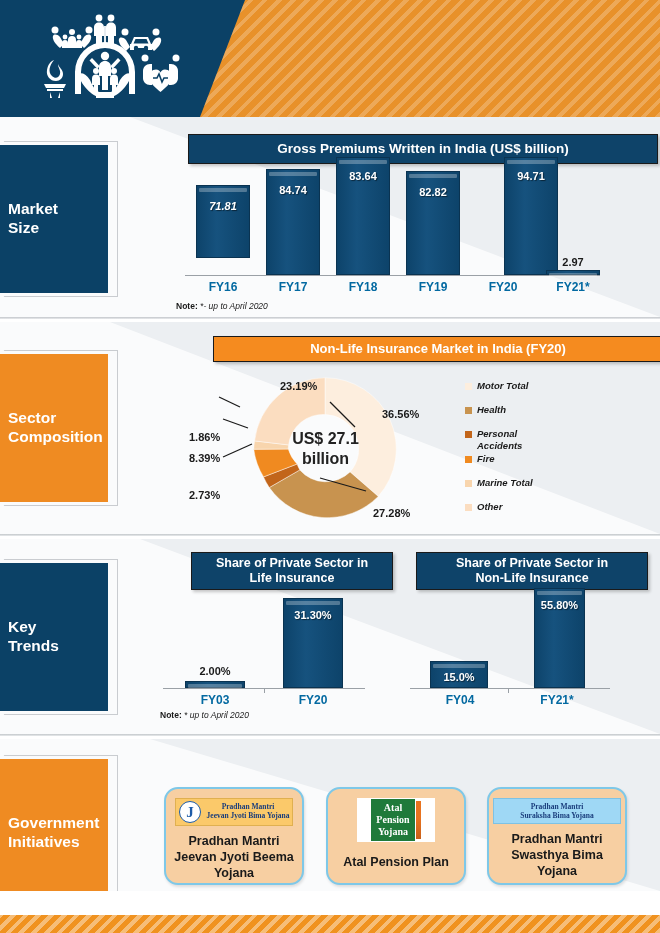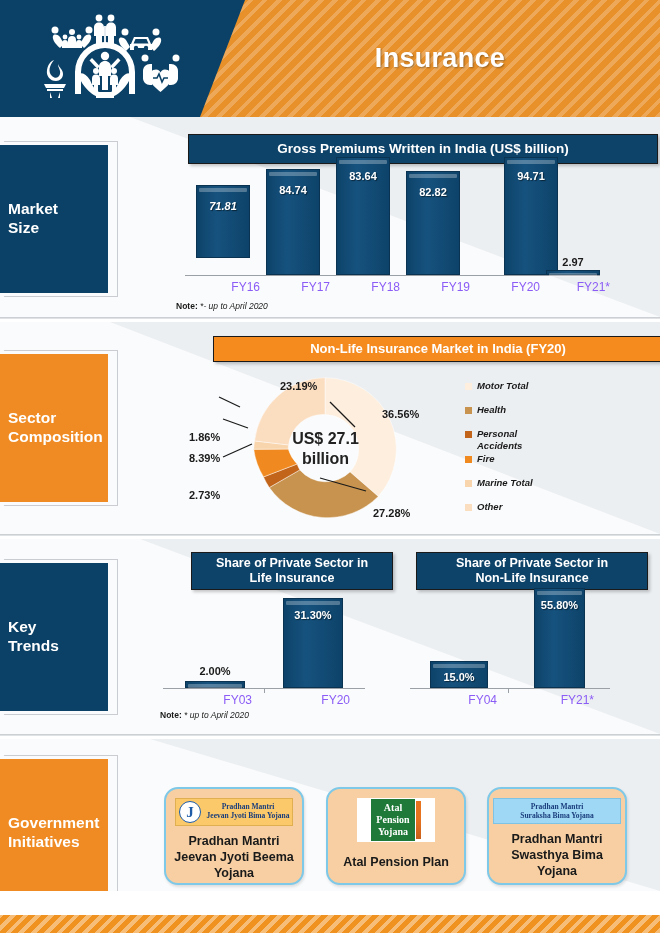--- a/index.html
+++ b/index.html
@@ -138,22 +138,22 @@
   .axis-line {
     position: absolute;
     border-top: 1.5px solid #9aa0a6;
   }
   .tick {
     position: absolute;
     width: 1px; background: #9aa0a6;
   }
   .cat-label {
     position: absolute;
-    text-align: right;
-    font-size: 12px; font-weight: normal; color: #8b5cf6;
+    text-align: center;
+    font-size: 12px; font-weight: bold; color: #0369a1;
   }
   .note {
     position: absolute;
     font-size: 8.5px; color: #1a1a1a;
     font-style: italic;
   }
   .note b { font-style: normal; }
 
   
   .donut-wrap { position: absolute; }
@@ -347,21 +347,20 @@
 
           <path d="M120 56 C116 56 113 59 113 63 L113 70 C113 74 116 77 120 77 L122 77 L122 56 Z"></path>
           <path d="M141 56 C145 56 148 59 148 63 L148 70 C148 74 145 77 141 77 L139 77 L139 56 Z"></path>
           <path d="M130.5 84 C126 80 119 75 119 68.5 C119 64.5 122 61.5 126 61.5 C128.5 61.5 130 63 130.5 64.5 C131 63 132.5 61.5 135 61.5 C139 61.5 142 64.5 142 68.5 C142 75 135 80 130.5 84 Z"></path>
           <path d="M123 70 L127 70 L129 66 L132 74 L134 70 L138 70" stroke="#0b4166" stroke-width="1.6" fill="none"></path>
           <circle cx="115" cy="50" r="3.5"></circle>
           <circle cx="146" cy="50" r="3.5"></circle>
         </g>
       </svg>
     </div>
-    <div class="header-title">Insurance</div>
   </div>
 
   <div class="section" style="top:117px; height:200px;">
     <div class="sec-diag" style="clip-path: polygon(0 0, 130px 0, 660px 200px, 660px 0, 660px 200px, 0 200px);"></div>
 
     <div class="hex-outline" style="top:24px;"></div>
     <div class="hex blue" style="top:28px;">
       <div class="hex-label">Market
 Size</div>
     </div>

